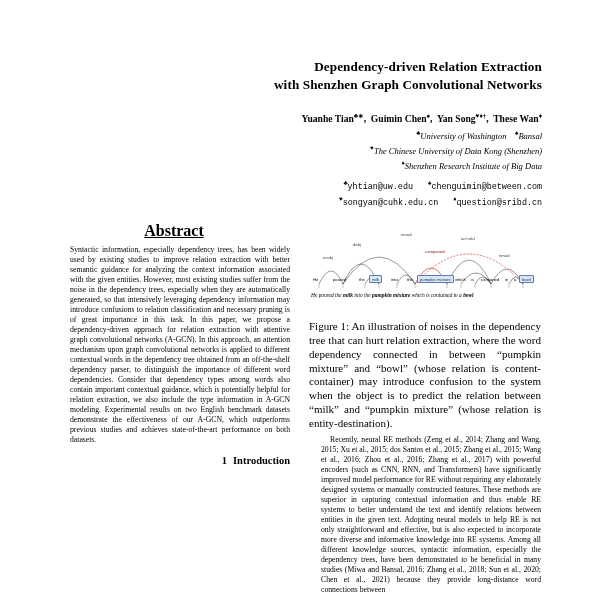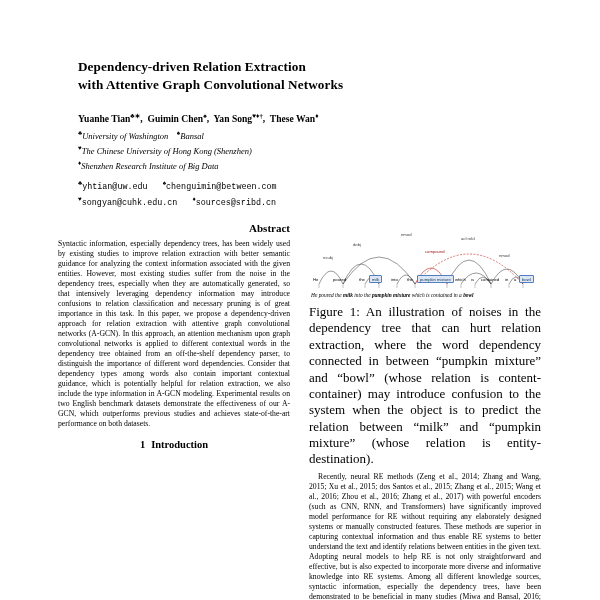--- a/index.html
+++ b/index.html
@@ -15,21 +15,21 @@
     overflow: hidden;
   }
   .page {
     position: relative;
     width: 600px;
     height: 600px;
     padding: 0;
     box-sizing: border-box;
   }
   .title-block {
-    text-align: left;
+    text-align: right;
     padding: 58px 58px 0 78px;
   }
   .paper-title {
     font-size: 13.2px;
     font-weight: bold;
     line-height: 1.35;
     letter-spacing: 0.1px;
   }
   .authors {
     margin-top: 17px;
@@ -69,60 +69,61 @@
     top: 222px;
     left: 58px;
     width: 484px;
     display: flex;
     gap: 19px;
   }
   .col {
     width: 232px;
   }
   .section-head {
+    text-align: center;
+    font-size: 16px;
+    font-weight: bold;
+    margin: 0 0 5px 0;
+    text-decoration: underline;
+  }
+  .section-head-left {
     text-align: right;
-    font-size: 11px;
-    font-weight: bold;
-    margin: 0 0 5px 0;
-  }
-  .section-head-left {
-    text-align: center;
     font-size: 10.5px;
     font-weight: bold;
     margin: 10px 0 4px 0;
   }
   .section-head-left .num {
     margin-right: 6px;
   }
   p.body {
     font-size: 7.7px;
     line-height: 1.30;
     text-align: justify;
-    margin: 0 0 4px 0;
+    margin: 0 0 4px 12px;
     hyphens: auto;
   }
   p.body.indent {
     text-indent: 9px;
   }
   .figure {
     border: 0;
     margin: 0 0 4px 0;
   }
   .fig-img {
     position: relative;
     width: 232px;
     height: 78px;
     background: #ffffff;
     overflow: hidden;
   }
   .fig-caption {
-    font-size: 13px;
+    font-size: 11px;
     line-height: 1.26;
     text-align: justify;
-    margin-top: 4px;
+    margin-top: 20px;
   }
   .fig-caption .lbl {
     font-weight: normal;
   }
   .fig-sentence {
     position: absolute;
     bottom: 2px;
     left: 2px;
     font-size: 5.4px;
     font-style: italic;
@@ -152,51 +153,51 @@
   }
 </style>
 </head>
 <body>
 
 <div class="page">
 
   <div class="title-block">
     <div class="paper-title">
       <span>Dependency-driven Relation Extraction</span><br>
-      <span>with Attentive Graph Convolutional Networks</span>
+      <span>with Shenzhen Graph Convolutional Networks</span>
     </div>
 
     <div class="authors">
       <span><span>Yuanhe Tian</span><span class="sup">♣∗</span></span>,&nbsp;
       <span><span>Guimin Chen</span><span class="sup">♠</span></span>,&nbsp;
       <span><span>Yan Song</span><span class="sup">♥♦†</span></span>,&nbsp;
       <span><span>These Wan</span><span class="sup">♦</span></span>
     </div>
 
     <div class="affil">
       <div>
         <span class="sup">♣</span><span>University of Washington</span>&nbsp;&nbsp;&nbsp;
         <span class="sup">♠</span><span>Bansal</span>
       </div>
       <div>
-        <span class="sup">♥</span><span>The Chinese University of Hong Kong (Shenzhen)</span>
+        <span class="sup">♥</span><span>The Chinese University of Data Kong (Shenzhen)</span>
       </div>
       <div>
         <span class="sup">♦</span><span>Shenzhen Research Institute of Big Data</span>
       </div>
     </div>
 
     <div class="emails">
       <div>
         <span class="sup">♣</span><span>yhtian@uw.edu</span>&nbsp;&nbsp;
         <span class="sup">♠</span><span>chenguimin@between.com</span>
       </div>
       <div>
         <span class="sup">♥</span><span>songyan@cuhk.edu.cn</span>&nbsp;&nbsp;
-        <span class="sup">♦</span><span>sources@sribd.cn</span>
+        <span class="sup">♦</span><span>question@sribd.cn</span>
       </div>
     </div>
   </div>
 
   <div class="columns">
 
     <div class="col">
       <div class="section-head">Abstract</div>
       <p class="body">Syntactic information, especially dependency trees, has been widely used by existing studies to improve relation extraction with better semantic guidance for analyzing the context information associated with the given entities. However, most existing studies suffer from the noise in the dependency trees, especially when they are automatically generated, so that intensively leveraging dependency information may introduce confusions to relation classification and necessary pruning is of great importance in this task. In this paper, we propose a dependency-driven approach for relation extraction with attentive graph convolutional networks (A-GCN). In this approach, an attention mechanism upon graph convolutional networks is applied to different contextual words in the dependency tree obtained from an off-the-shelf dependency parser, to distinguish the importance of different word dependencies. Consider that dependency types among words also contain important contextual guidance, which is potentially helpful for relation extraction, we also include the type information in A-GCN modeling. Experimental results on two English benchmark datasets demonstrate the effectiveness of our A-GCN, which outperforms previous studies and achieves state-of-the-art performance on both datasets.</p>
 

